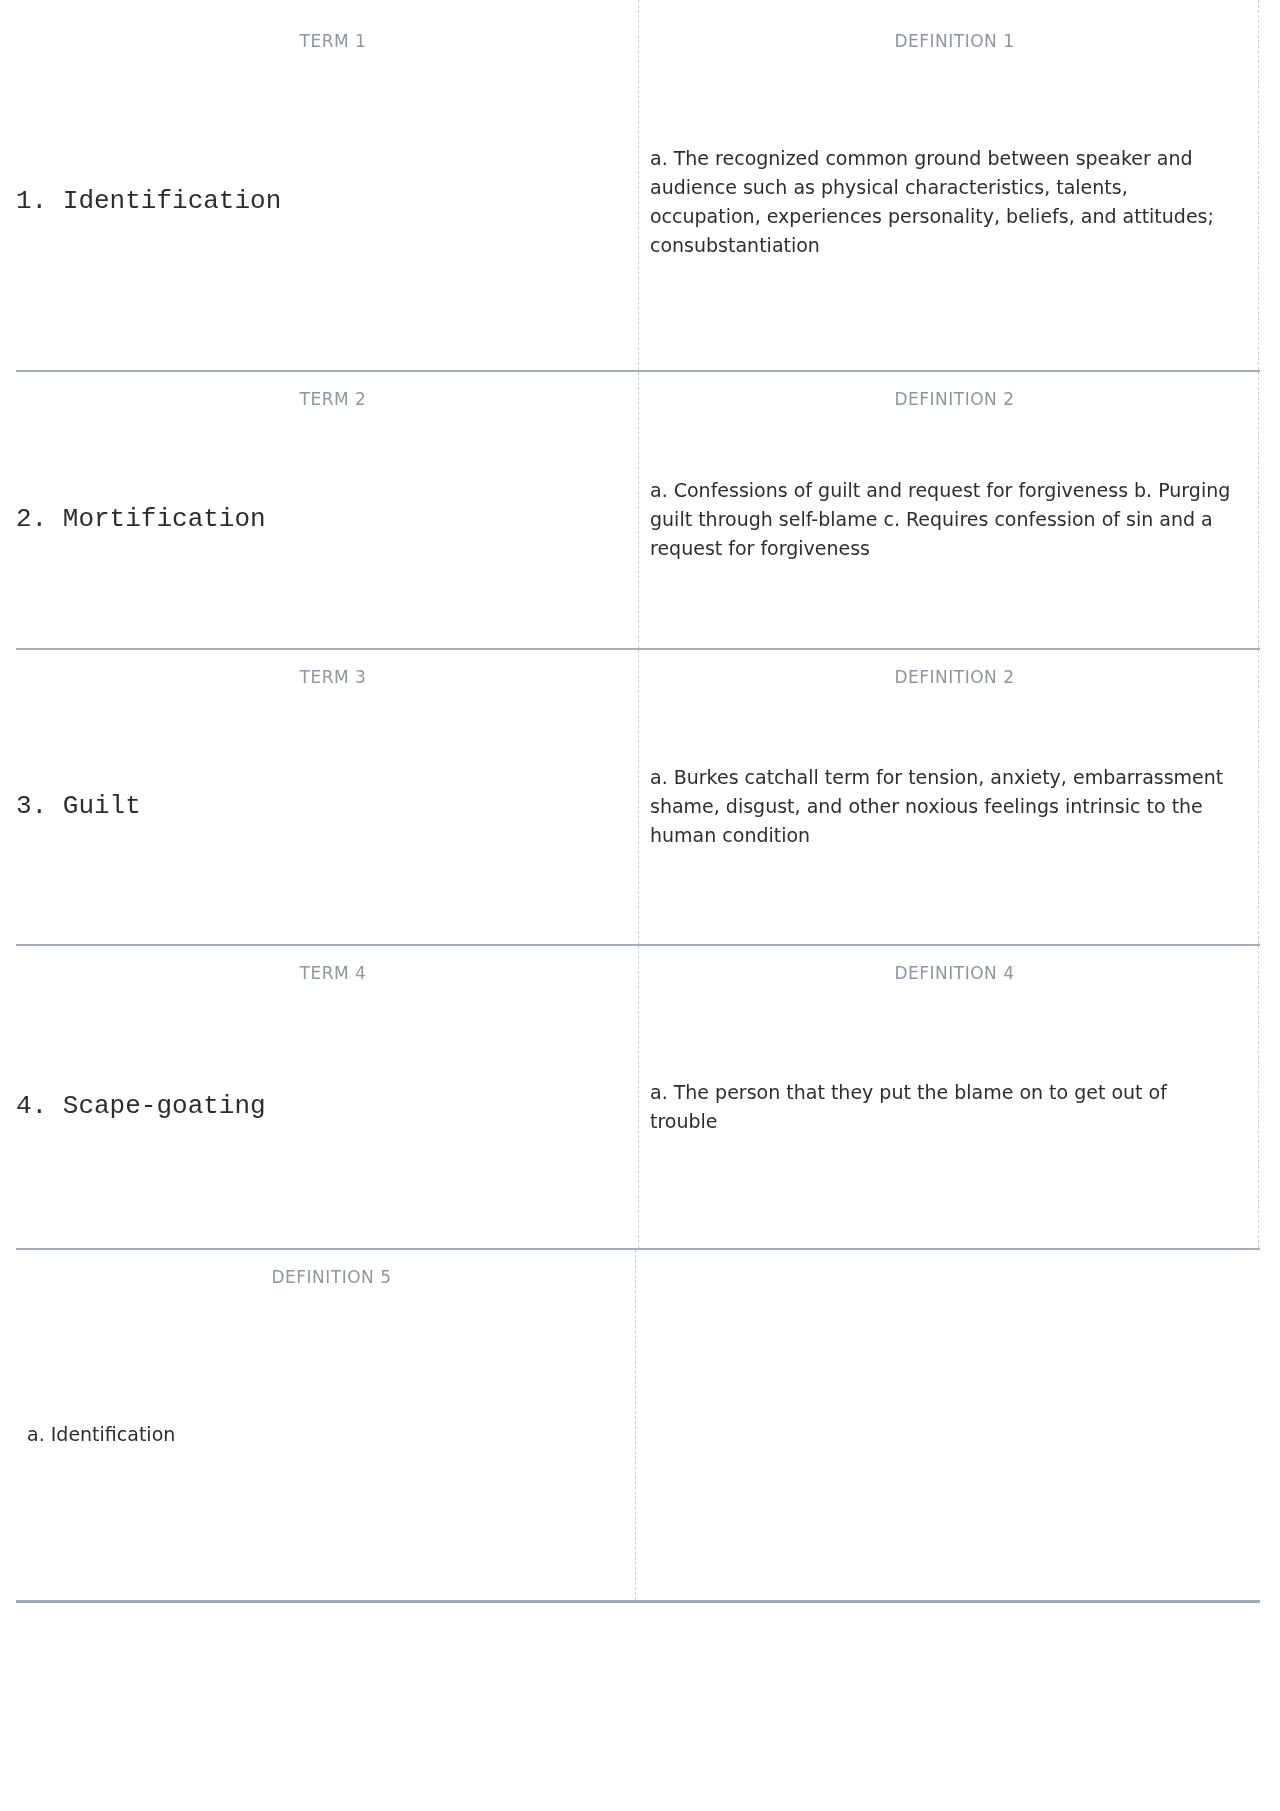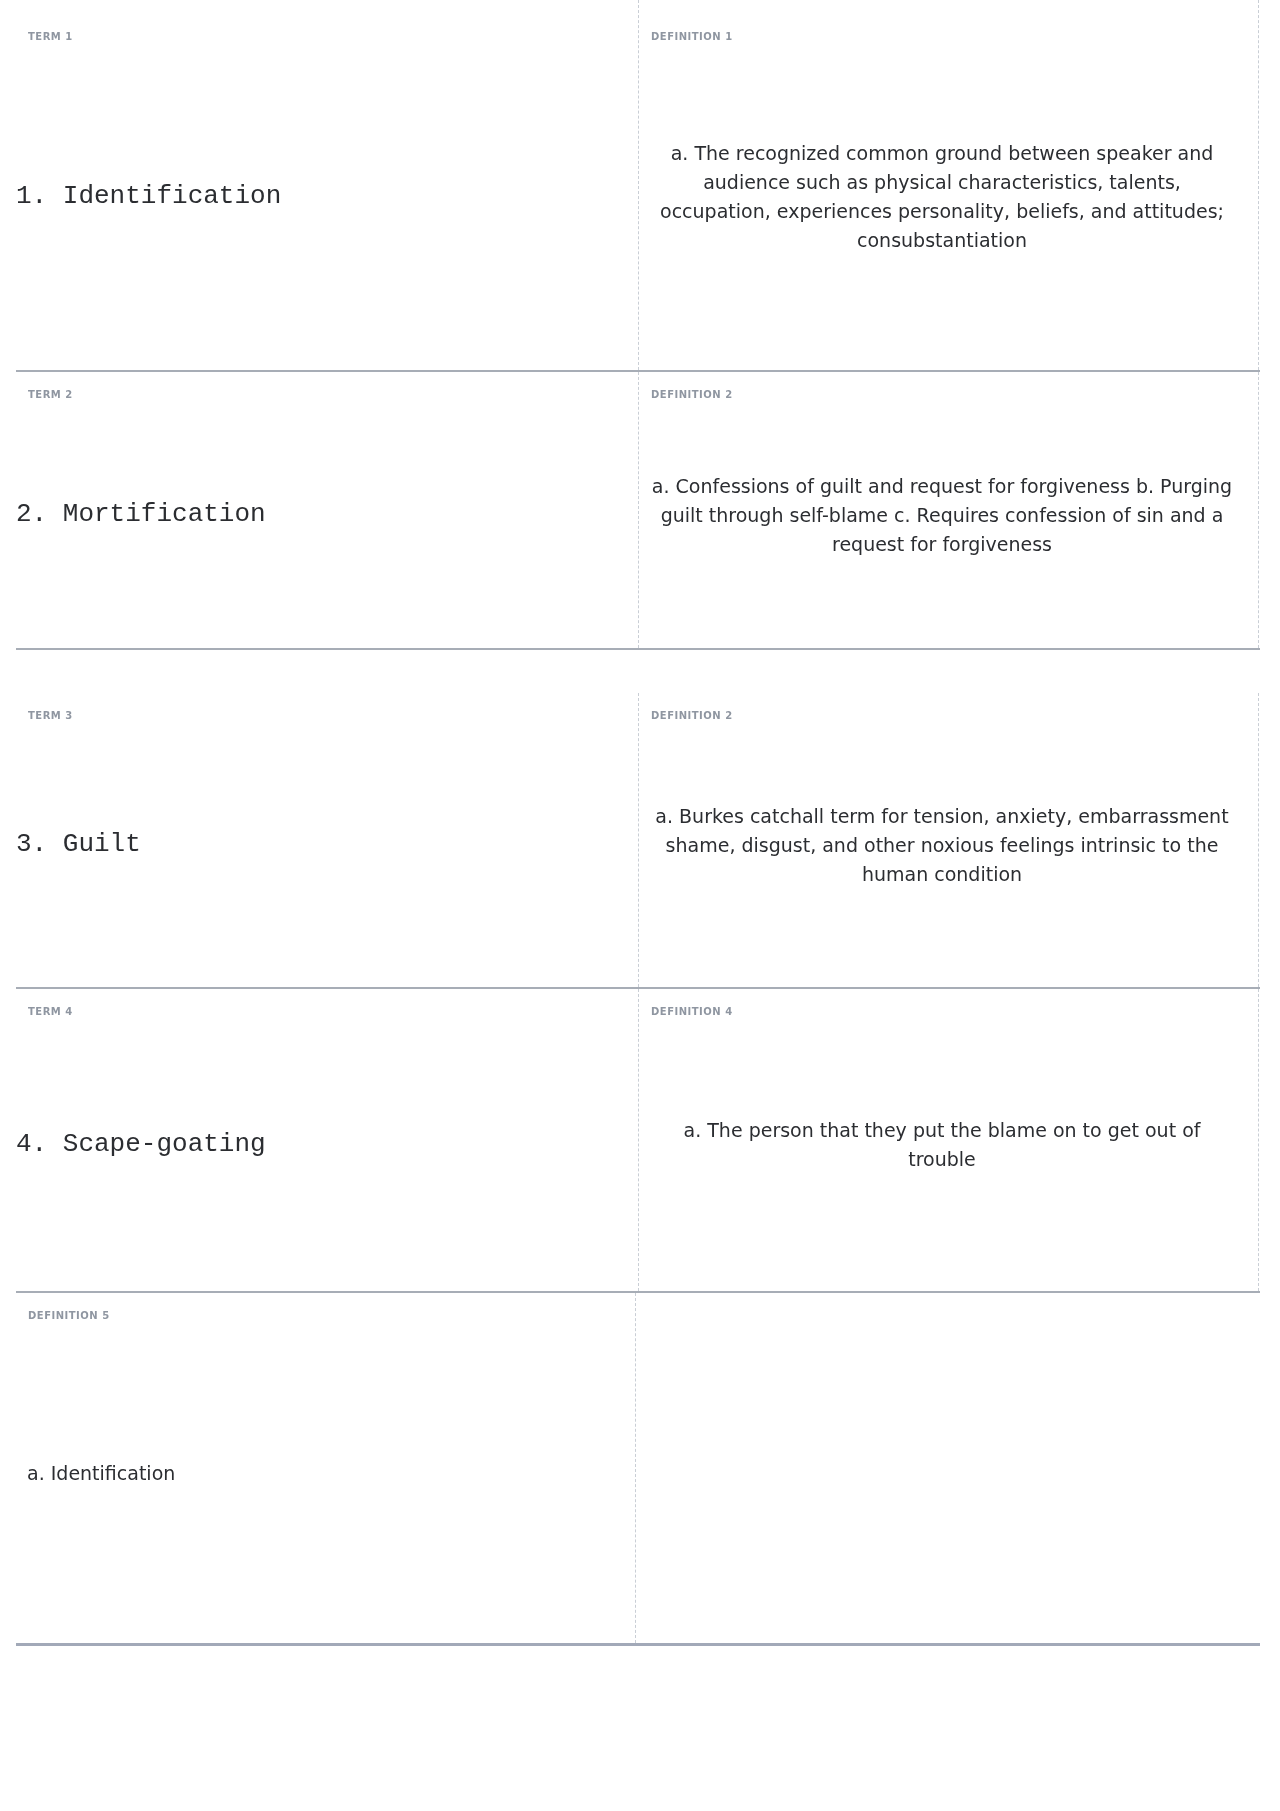--- a/index.html
+++ b/index.html
@@ -14,59 +14,60 @@
     margin-left: 16px;
     width: 1244px;
   }
   .card-row {
     display: flex;
     box-sizing: border-box;
     border-bottom: 2px solid #a7adb6;
     height: 278px;
   }
   .card-row.r1 { height: 372px; }
-  .card-row.r3 { height: 296px; margin-top: 43px; }
+  .card-row.r3 { height: 296px; }
   .card-row.r4 { height: 304px; }
   .card-row.r5 { height: 353px; border-bottom: 3px solid #a2a9b8; }
   .cell {
     box-sizing: border-box;
     display: flex;
     flex-direction: column;
     border-right: 1px dashed #c9ced5;
   }
   .cell.term-cell { width: 623px; }
   .cell.def-cell  { width: 620px; }
   .cell-header {
     flex: 0 0 auto;
     padding: 17px 0 0 12px;
-    font-size: 10px;
-    font-weight: bold;
+    font-size: 17px;
+    font-weight: normal;
     letter-spacing: 0.5px;
     color: #8f96a1;
+    text-align: center;
   }
   .card-row.r1 .cell-header { padding-top: 31px; }
   .cell-body {
     flex: 1 1 auto;
     display: flex;
     align-items: center;
     padding-bottom: 18px;
   }
   .term-cell .cell-body { justify-content: flex-start; font-family: Liberation Mono, monospace; }
   .term-text {
     font-size: 26px;
     line-height: 1.3;
     color: #2b2d31;
     text-align: center;
   }
   .def-cell .cell-body { padding-left: 11px; padding-right: 24px; }
   .def-text {
     font-size: 19px;
     line-height: 29px;
     color: #2b2d31;
-    text-align: center;
+    text-align: left;
   }
 </style>
 </head>
 <body>
 
 <div class="sheet">
 
   <section class="card-row r1">
     <div class="cell term-cell">
       <div class="cell-header">TERM 1</div>

